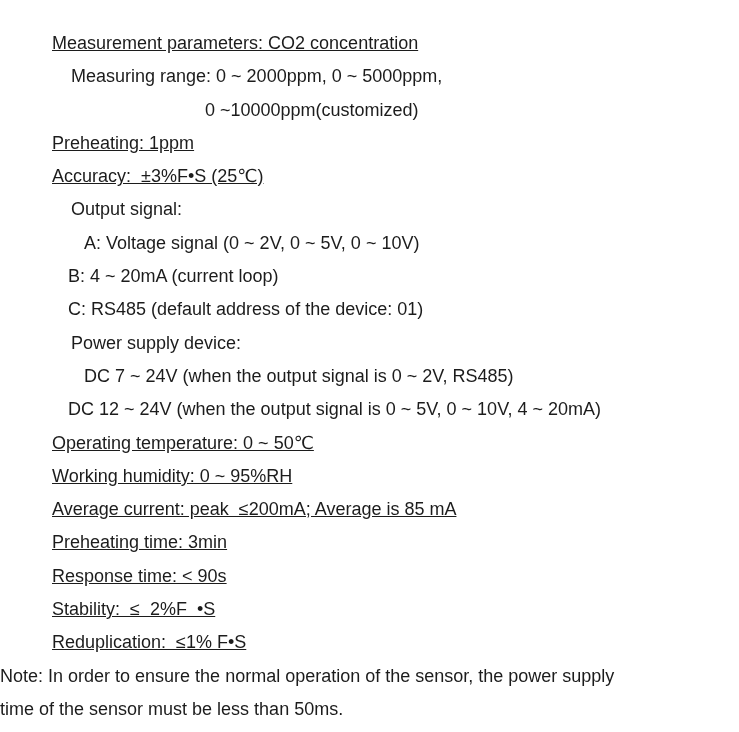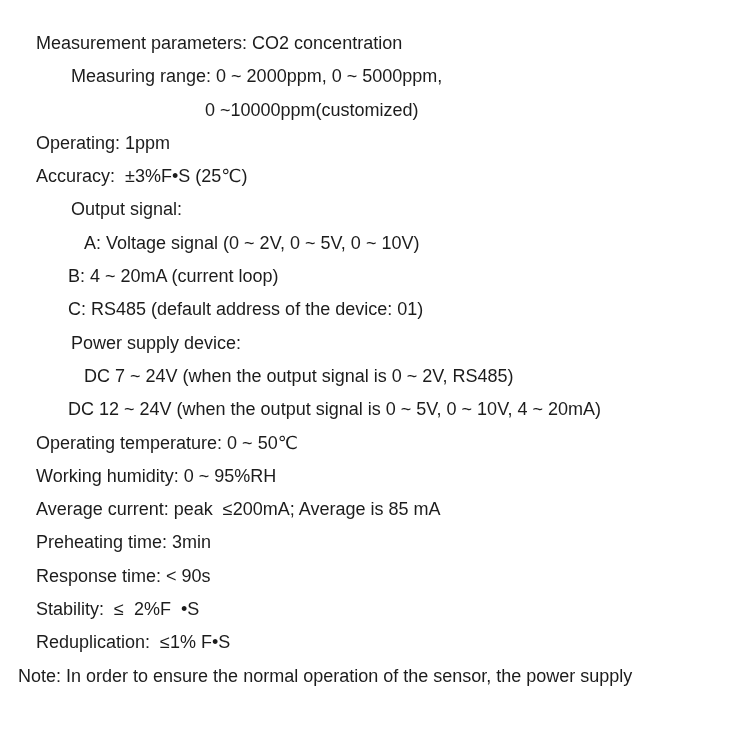--- a/index.html
+++ b/index.html
@@ -16,44 +16,45 @@
   .doc {
     padding-top: 27px;
     color: #1c1c1c;
     font-size: 18px;
   }
   .line {
     height: 33.3px;
     line-height: 33.3px;
     white-space: pre;
   }
-  .ind-0 { padding-left: 0; margin-left: 18px; }
+  .ind-0 { padding-left: 0; }
   .ind-1 { padding-left: 43px; margin-left: 28px; }
-  .ind-2 { padding-left: 36px; }
+  .ind-2 { padding-left: 52px; text-decoration: underline; }
   .ind-3 { padding-left: 84px; }
   .ind-3b { padding-left: 68px; }
   .ind-4 { padding-left: 205px; }
 </style>
 </head>
 <body>
 
 <div class="doc">
   <div class="line ind-2">Measurement parameters: CO2 concentration</div>
   <div class="line ind-1">Measuring range: 0 ~ 2000ppm, 0 ~ 5000ppm,</div>
   <div class="line ind-4">0 ~10000ppm(customized)</div>
-  <div class="line ind-2">Operating: 1ppm</div>
+  <div class="line ind-2">Preheating: 1ppm</div>
   <div class="line ind-2">Accuracy:  ±3%F•S (25℃)</div>
   <div class="line ind-1">Output signal:</div>
   <div class="line ind-3">A: Voltage signal (0 ~ 2V, 0 ~ 5V, 0 ~ 10V)</div>
   <div class="line ind-3b">B: 4 ~ 20mA (current loop)</div>
   <div class="line ind-3b">C: RS485 (default address of the device: 01)</div>
   <div class="line ind-1">Power supply device:</div>
   <div class="line ind-3">DC 7 ~ 24V (when the output signal is 0 ~ 2V, RS485)</div>
   <div class="line ind-3b">DC 12 ~ 24V (when the output signal is 0 ~ 5V, 0 ~ 10V, 4 ~ 20mA)</div>
   <div class="line ind-2">Operating temperature: 0 ~ 50℃</div>
   <div class="line ind-2">Working humidity: 0 ~ 95%RH</div>
   <div class="line ind-2">Average current: peak  ≤200mA; Average is 85 mA</div>
   <div class="line ind-2">Preheating time: 3min</div>
   <div class="line ind-2">Response time: &lt; 90s</div>
   <div class="line ind-2">Stability:  ≤  2%F  •S</div>
   <div class="line ind-2">Reduplication:  ≤1% F•S</div>
   <div class="line ind-0">Note: In order to ensure the normal operation of the sensor, the power supply</div>
+  <div class="line ind-0">time of the sensor must be less than 50ms.</div>
 </div>
 
 </body></html>

